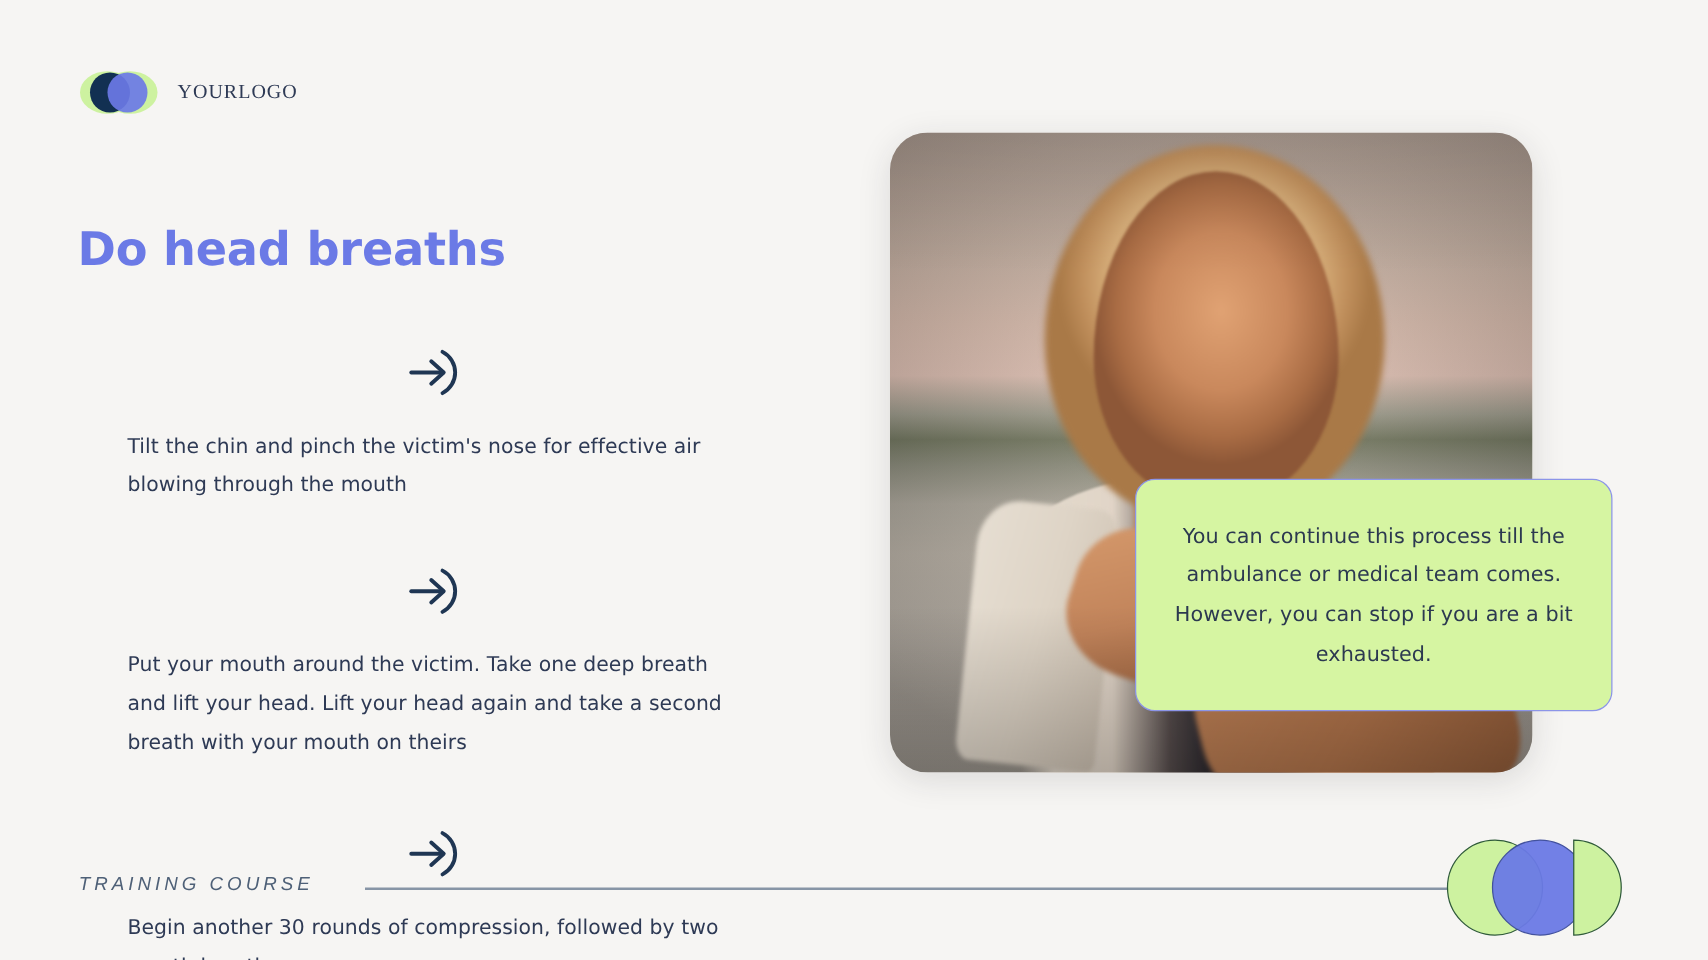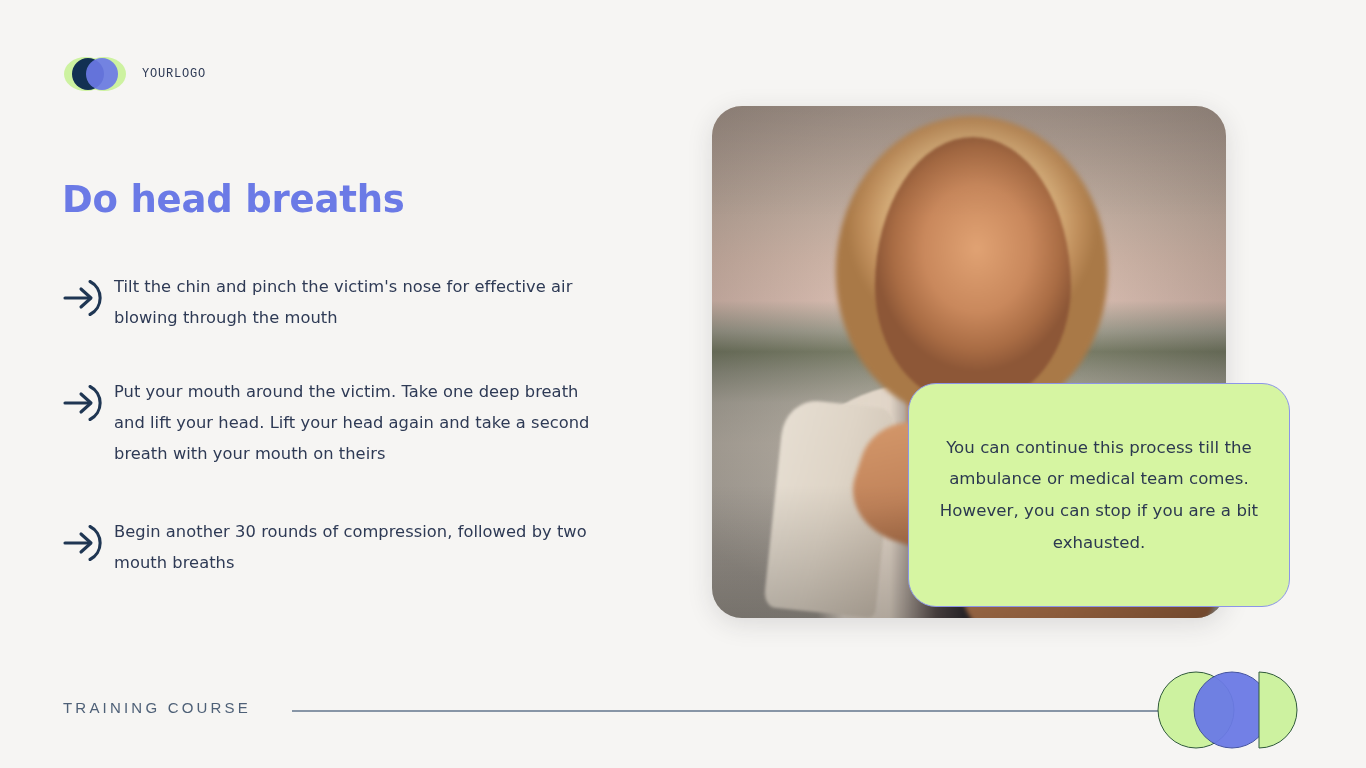--- a/index.html
+++ b/index.html
@@ -32,22 +32,22 @@
     align-items: center;
     gap: 14px;
   }
   .logo-mark {
     position: relative;
     width: 66px;
     height: 38px;
   }
   .logo-mark svg { display: block; }
   .logo-text {
-    font-family: Liberation Mono, monospace;
-    font-size: 12px;
+    font-family: Liberation Serif, serif;
+    font-size: 16px;
     letter-spacing: 0.8px;
     color: #2e3a55;
     font-weight: 400;
   }
 
   
   .slide-title {
     position: absolute;
     left: 62px;
     top: 178px;
@@ -61,21 +61,23 @@
 
   
   .bullets {
     position: absolute;
     left: 62px;
     top: 272px;
     width: 580px;
   }
   .bullet {
     display: flex;
-    align-items: flex-start;
+    align-items: center;
+    gap: 18px;
+    flex-direction: column;
   }
   .bullet-1 { margin-bottom: 44px; }
   .bullet-2 { margin-bottom: 48px; }
   .bullet-icon {
     flex: 0 0 auto;
     width: 52px;
     height: 52px;
     display: block;
   }
   .bullet-icon svg { display: block; }
@@ -227,25 +229,25 @@
       linear-gradient(to bottom, rgba(0,0,0,0.08) 0%, rgba(0,0,0,0) 22%, rgba(0,0,0,0) 74%, rgba(0,0,0,0.22) 100%);
     pointer-events: none;
   }
 
   
   .callout {
     position: absolute;
     left: 908px;
     top: 383px;
     width: 382px;
-    height: 224px;
+    height: 186px;
     box-sizing: border-box;
     background: #d6f5a2;
     border: 1.6px solid #8c95e8;
-    border-radius: 28px;
+    border-radius: 16px;
     display: flex;
     align-items: center;
     justify-content: center;
     padding: 12px 26px;
   }
   .callout-text {
     font-family: "DejaVu Sans", sans-serif;
     font-size: 16.6px;
     line-height: 1.9;
     color: #2c3950;
@@ -255,20 +257,21 @@
 
   
   .footer-label {
     position: absolute;
     left: 63px;
     top: 699px;
     font-family: "Liberation Sans", sans-serif;
     font-size: 15px;
     letter-spacing: 3.2px;
     color: #4e6077;
+    font-style: italic;
   }
   .footer-rule {
     position: absolute;
     left: 292px;
     top: 710px;
     width: 873px;
     height: 2px;
     background: #8795a6;
   }
   .footer-logo {

